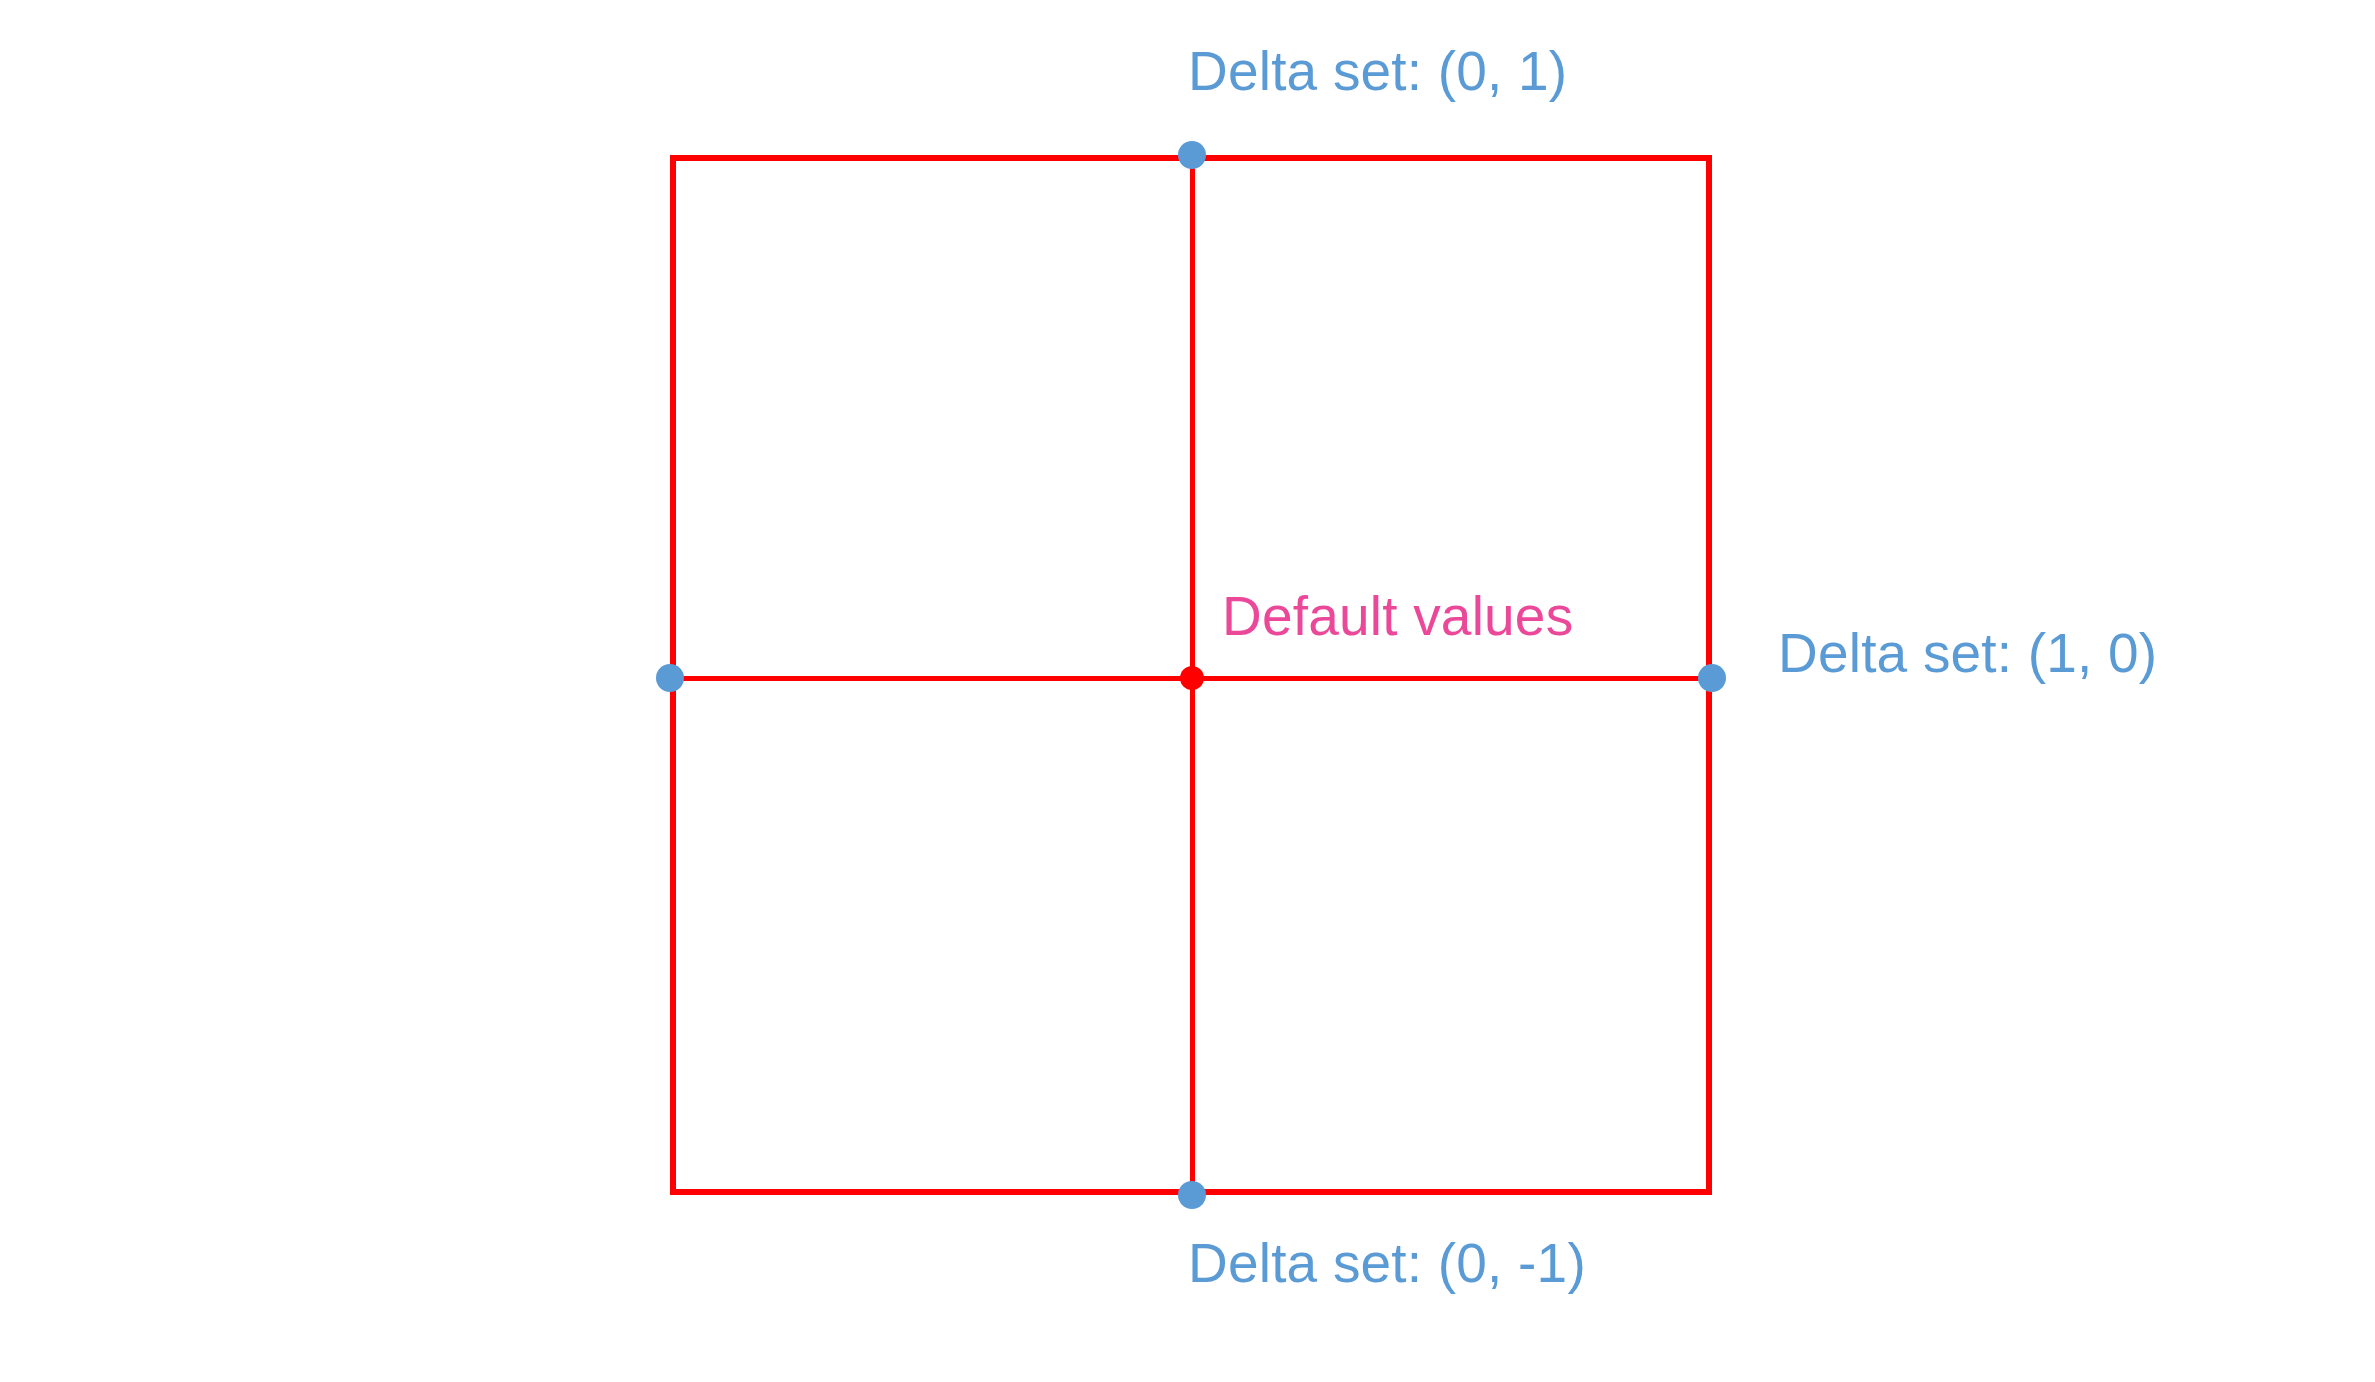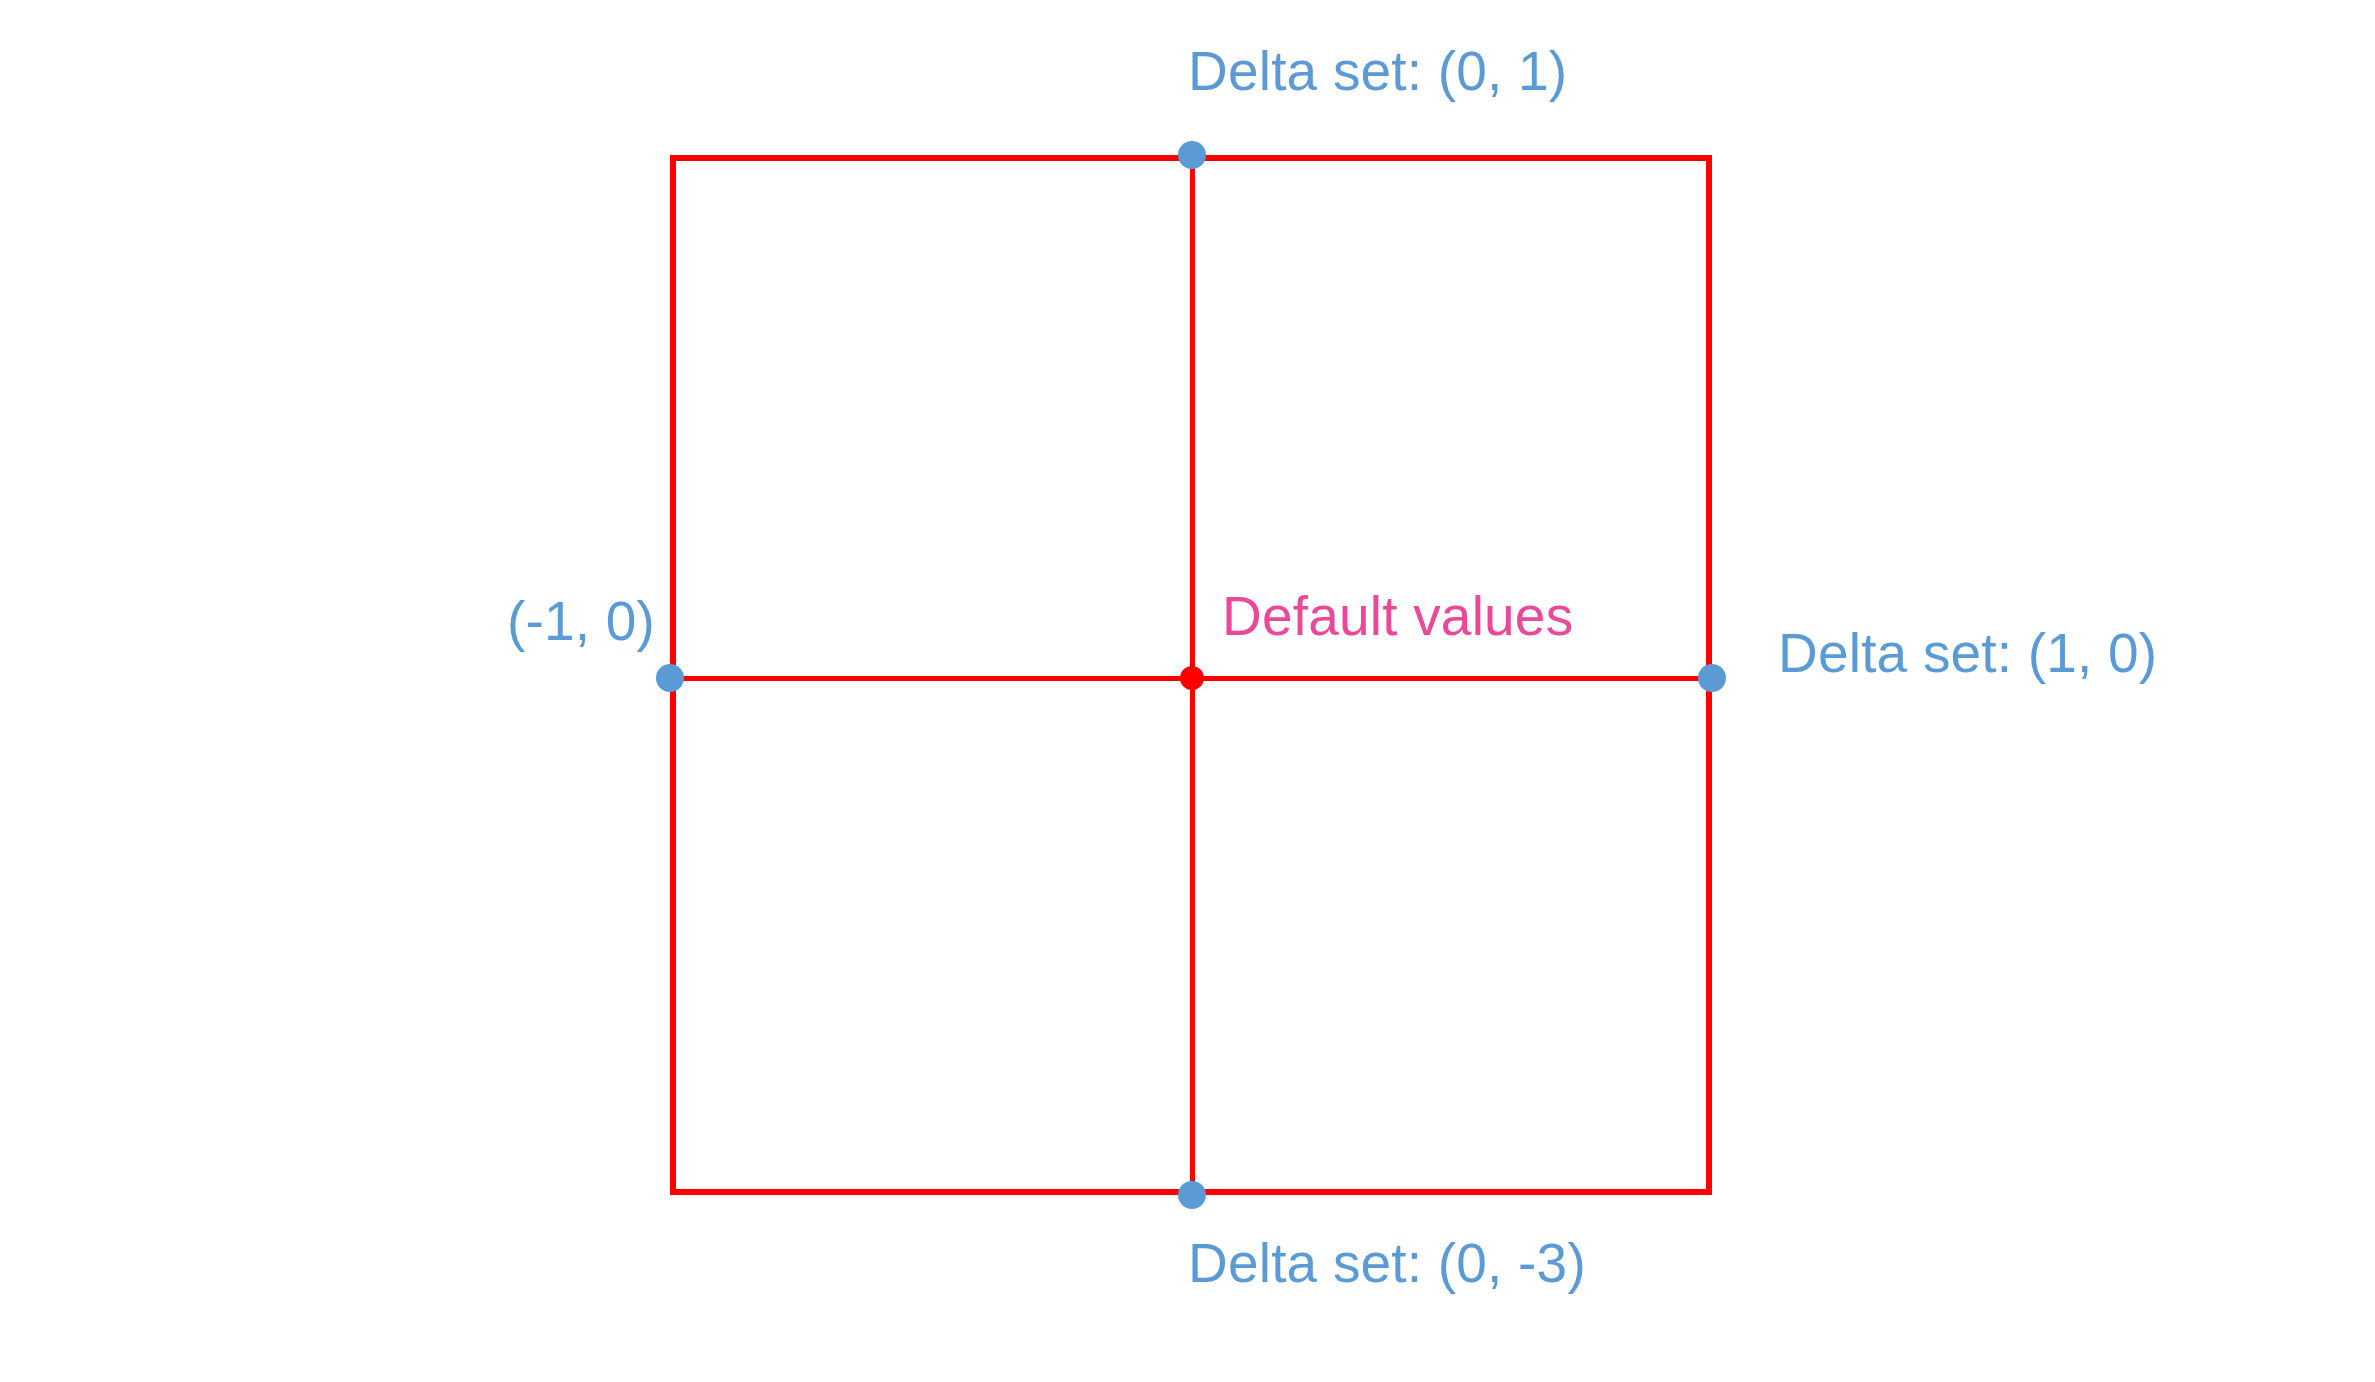--- a/index.html
+++ b/index.html
@@ -127,22 +127,21 @@
     <div class="dot dot-blue dot-top"></div>
     <div class="dot dot-blue dot-right"></div>
     <div class="dot dot-blue dot-bottom"></div>
     <div class="dot dot-blue dot-left"></div>
     <div class="dot dot-red  dot-center"></div>
 
     <div class="label label-blue label-top">Delta set: (0, 1)</div>
 
     <div class="label label-blue label-right">Delta set: (1, 0)</div>
 
-    <div class="label label-blue label-bottom">Delta set: (0, -3)</div>
+    <div class="label label-blue label-bottom">Delta set: (0, -1)</div>
 
     <div class="label label-blue label-left">
-      <span class="label-line">(-1, 0)</span>
     </div>
 
     <div class="label label-red label-center">Default values</div>
 
   </div>
 </div>
 
 </body></html>

